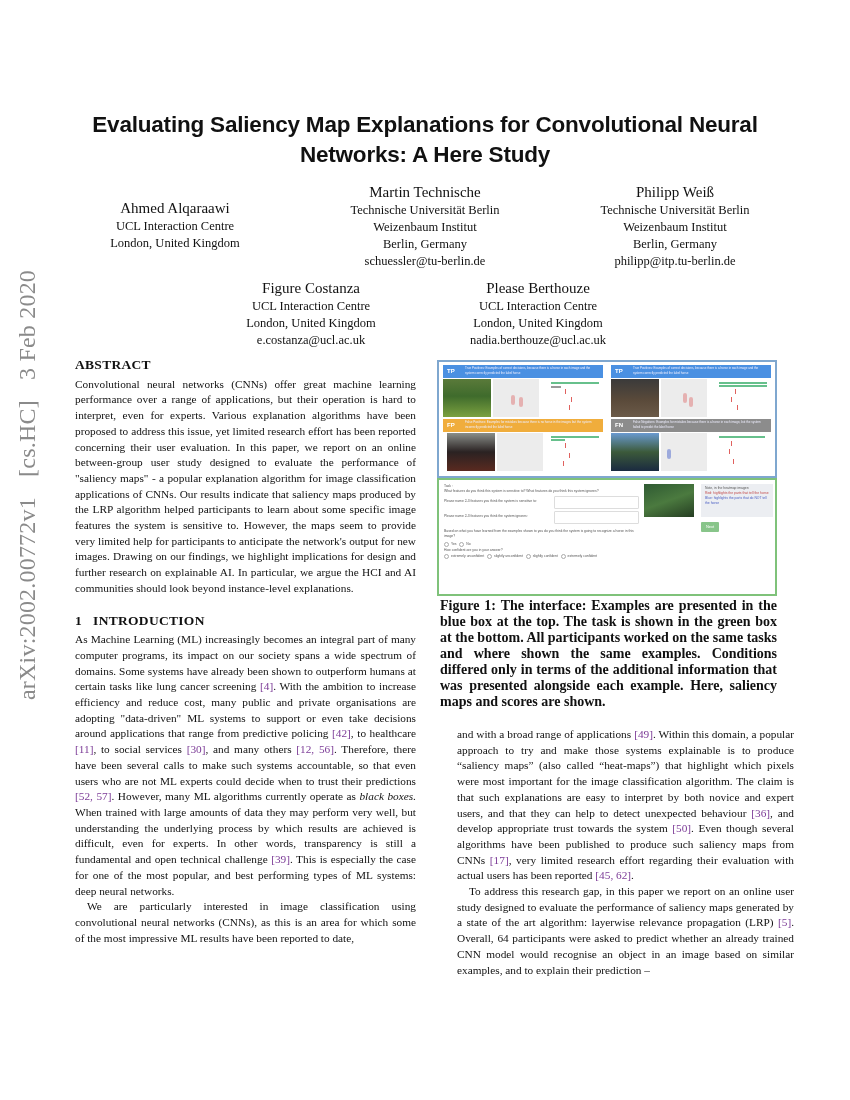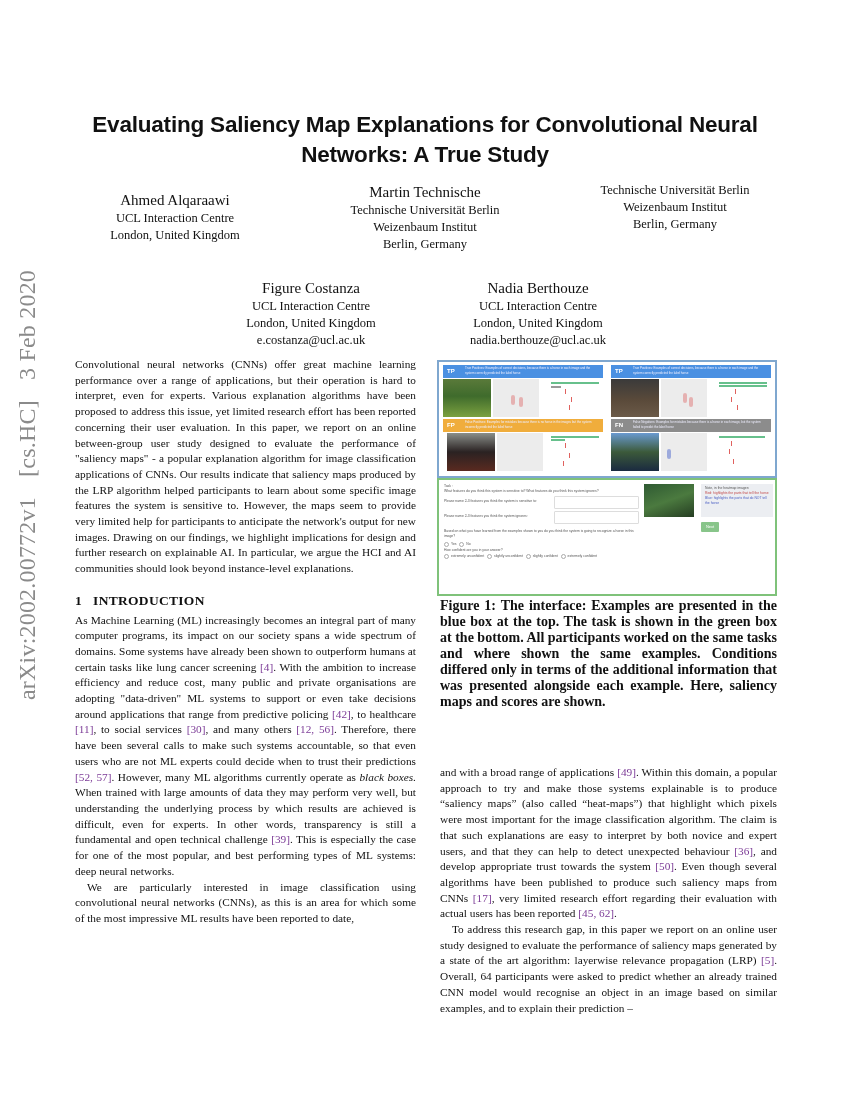--- a/index.html
+++ b/index.html
@@ -52,55 +52,59 @@
 <body>
 
 <div class="arxiv">
   <span>arXiv:2002.00772v1</span>
   <span>[cs.HC]</span>
   <span>3 Feb 2020</span>
 </div>
 
 <div class="title">
   <div>Evaluating Saliency Map Explanations for Convolutional Neural</div>
-  <div>Networks: A True Study</div>
+  <div>Networks: A Here Study</div>
 </div>
 
 <div class="authors">
-  <div class="author" style="left:0px; top:8px;">
+  <div class="author" style="left:0px; top:16px;">
     <span class="name">Ahmed Alqaraawi</span>
     <span>UCL Interaction Centre</span>
     <span>London, United Kingdom</span>
   </div>
   <div class="author" style="left:250px; top:0px;">
     <span class="name">Martin Technische</span>
     <span>Technische Universität Berlin</span>
     <span>Weizenbaum Institut</span>
     <span>Berlin, Germany</span>
+    <span>schuessler@tu-berlin.de</span>
   </div>
   <div class="author" style="left:500px; top:0px;">
+    <span class="name">Philipp Weiß</span>
     <span>Technische Universität Berlin</span>
     <span>Weizenbaum Institut</span>
     <span>Berlin, Germany</span>
+    <span>philipp@itp.tu-berlin.de</span>
   </div>
   <div class="author" style="left:136px; top:96px;">
     <span class="name">Figure Costanza</span>
     <span>UCL Interaction Centre</span>
     <span>London, United Kingdom</span>
     <span>e.costanza@ucl.ac.uk</span>
   </div>
   <div class="author" style="left:363px; top:96px;">
-    <span class="name">Nadia Berthouze</span>
+    <span class="name">Please Berthouze</span>
     <span>UCL Interaction Centre</span>
     <span>London, United Kingdom</span>
     <span>nadia.berthouze@ucl.ac.uk</span>
   </div>
 </div>
 
 <div class="col left" style="top:357px;">
+  <h2>ABSTRACT</h2>
   <p>Convolutional neural networks (CNNs) offer great machine learning performance over a range of applications, but their operation is hard to interpret, even for experts. Various explanation algorithms have been proposed to address this issue, yet limited research effort has been reported concerning their user evaluation. In this paper, we report on an online between-group user study designed to evaluate the performance of "saliency maps" - a popular explanation algorithm for image classification applications of CNNs. Our results indicate that saliency maps produced by the LRP algorithm helped participants to learn about some specific image features the system is sensitive to. However, the maps seem to provide very limited help for participants to anticipate the network's output for new images. Drawing on our findings, we highlight implications for design and further research on explainable AI. In particular, we argue the HCI and AI communities should look beyond instance-level explanations.</p>
 
   <h2 style="margin-top:16px;">
     <span>1</span>&nbsp;&nbsp;&nbsp;<span>INTRODUCTION</span>
   </h2>
   <p><span>As Machine Learning (ML) increasingly becomes an integral part of many computer programs, its impact on our society spans a wide spectrum of domains. Some systems have already been shown to outperform humans at certain tasks like lung cancer screening </span><span class="cite">[4]</span><span>. With the ambition to increase efficiency and reduce cost, many public and private organisations are adopting "data-driven" ML systems to support or even take decisions around applications that range from predictive policing </span><span class="cite">[42]</span><span>, to healthcare </span><span class="cite">[11]</span><span>, to social services </span><span class="cite">[30]</span><span>, and many others </span><span class="cite">[12, 56]</span><span>. Therefore, there have been several calls to make such systems accountable, so that even users who are not ML experts could decide when to trust their predictions </span><span class="cite">[52, 57]</span><span>. However, many ML algorithms currently operate as </span><em>black boxes.</em><span> When trained with large amounts of data they may perform very well, but understanding the underlying process by which results are achieved is difficult, even for experts. In other words, transparency is still a fundamental and open technical challenge </span><span class="cite">[39]</span><span>. This is especially the case for one of the most popular, and best performing types of ML systems: deep neural networks.</span></p>
   <p class="indent">We are particularly interested in image classification using convolutional neural networks (CNNs), as this is an area for which some of the most impressive ML results have been reported to date,</p>
 </div>
 
 <div class="figure">
@@ -194,16 +198,16 @@
       <div class="blu">Blue: highlights the parts that do NOT tell the horse</div>
     </div>
     <div class="next">Next</div>
   </div>
 </div>
 
 <div class="col right" style="top:598px;">
   <p class="caption">Figure 1: The interface: Examples are presented in the blue box at the top. The task is shown in the green box at the bottom. All participants worked on the same tasks and where shown the same examples. Conditions differed only in terms of the additional information that was presented alongside each example. Here, saliency maps and scores are shown.</p>
 </div>
 
-<div class="col right" style="top:765px;">
+<div class="col right" style="top:727px;margin-left:17px;">
   <p><span>and with a broad range of applications </span><span class="cite">[49]</span><span>. Within this domain, a popular approach to try and make those systems explainable is to produce “saliency maps” (also called “heat-maps”) that highlight which pixels were most important for the image classification algorithm. The claim is that such explanations are easy to interpret by both novice and expert users, and that they can help to detect unexpected behaviour </span><span class="cite">[36]</span><span>, and develop appropriate trust towards the system </span><span class="cite">[50]</span><span>. Even though several algorithms have been published to produce such saliency maps from CNNs </span><span class="cite">[17]</span><span>, very limited research effort regarding their evaluation with actual users has been reported </span><span class="cite">[45, 62]</span><span>.</span></p>
   <p class="indent"><span>To address this research gap, in this paper we report on an online user study designed to evaluate the performance of saliency maps generated by a state of the art algorithm: layerwise relevance propagation (LRP) </span><span class="cite">[5]</span><span>. Overall, 64 participants were asked to predict whether an already trained CNN model would recognise an object in an image based on similar examples, and to explain their prediction –</span></p>
 </div>
 
 </body></html>

